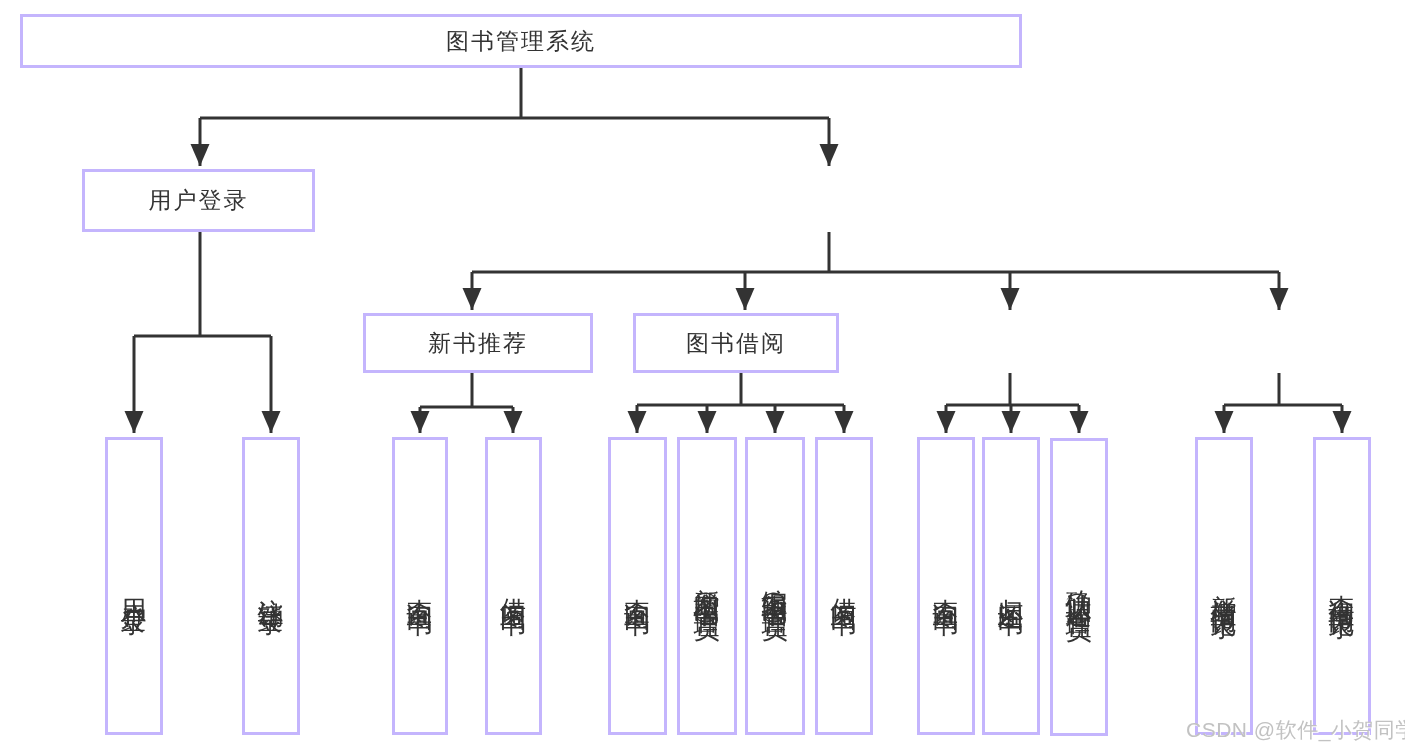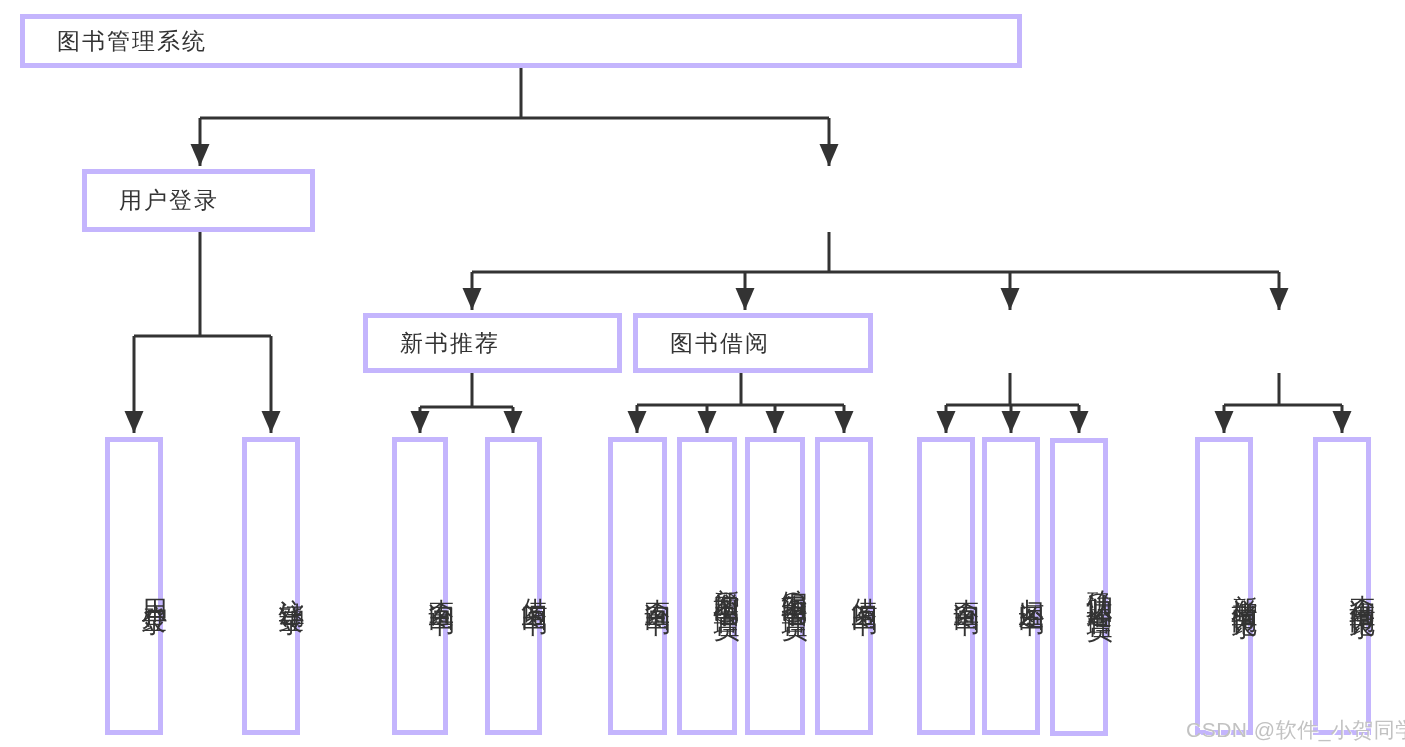--- a/index.html
+++ b/index.html
@@ -16,26 +16,25 @@
     overflow: hidden;
   }
   .connector-layer {
     position: absolute; left: 0; top: 0;
     width: 1405px; height: 747px;
   }
   .node {
     position: absolute;
     box-sizing: border-box;
     background: #ffffff;
-    border: 5px solid #c4b5fd;
+    border: 3px solid #c4b5fd;
     display: flex;
     align-items: center;
-    justify-content: flex-start;
+    justify-content: center;
     text-align: center;
-    padding-left: 32px;
   }
   .hlabel {
     font-size: 23px;
     letter-spacing: 2px;
     line-height: 1;
     white-space: nowrap;
   }
   .vlabel {
     writing-mode: vertical-rl;
     text-orientation: mixed;
@@ -104,24 +103,24 @@
   </svg>
 
   <div class="node" style="left:20px; top:14px; width:1002px; height:54px;">
     <span class="hlabel">图书管理系统</span>
   </div>
 
   <div class="node" style="left:82px; top:169px; width:233px; height:63px;">
     <span class="hlabel">用户登录</span>
   </div>
 
-  <div class="node" style="left:363px; top:313px; width:259px; height:60px;">
+  <div class="node" style="left:363px; top:313px; width:230px; height:60px;">
     <span class="hlabel">新书推荐</span>
   </div>
-  <div class="node" style="left:633px; top:313px; width:240px; height:60px;">
+  <div class="node" style="left:633px; top:313px; width:206px; height:60px;">
     <span class="hlabel">图书借阅</span>
   </div>
 
   <div class="node" style="left:105px; top:437px; width:58px; height:298px;">
     <span class="vlabel">用户登录</span>
   </div>
   <div class="node" style="left:242px; top:437px; width:58px; height:298px;">
     <span class="vlabel">注销登录</span>
   </div>
 

